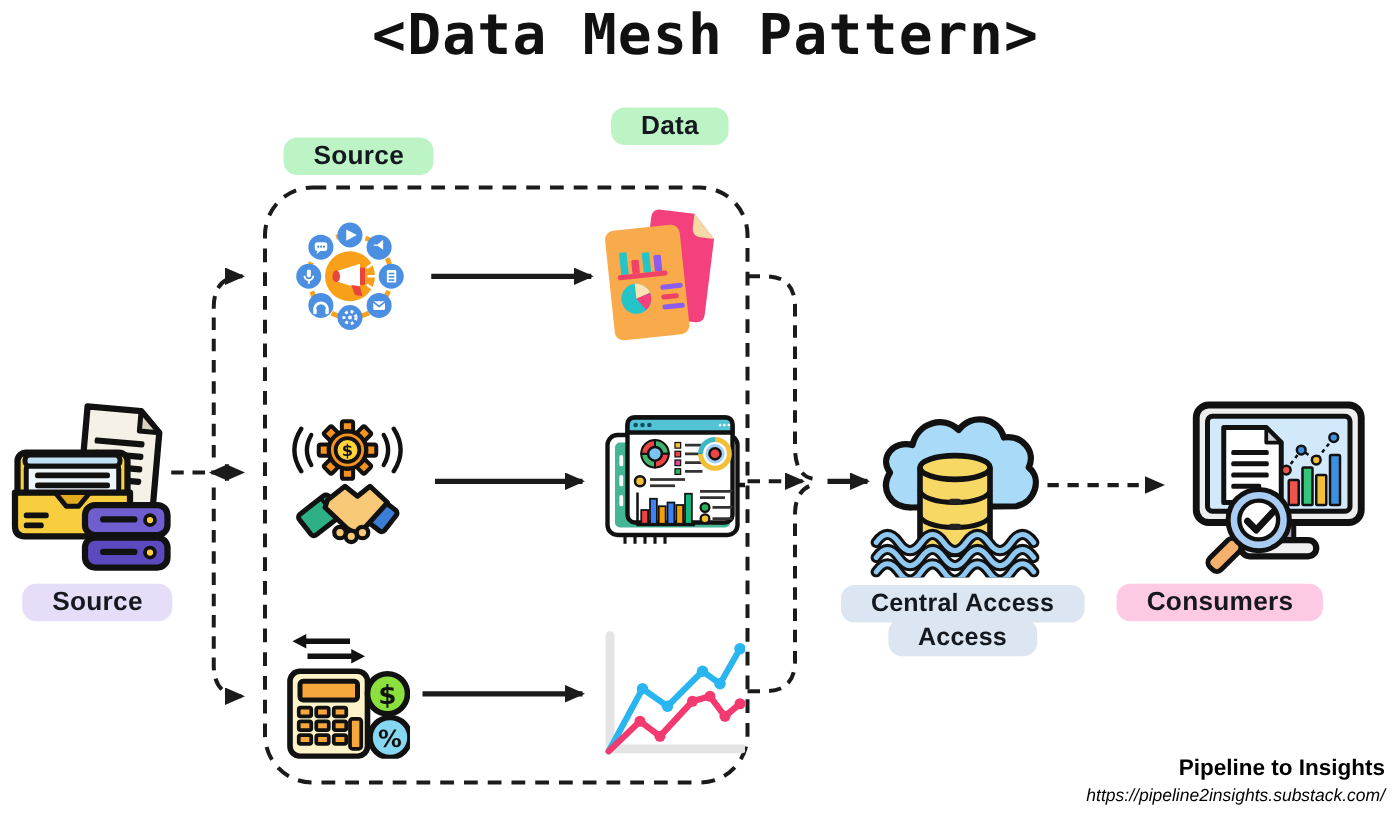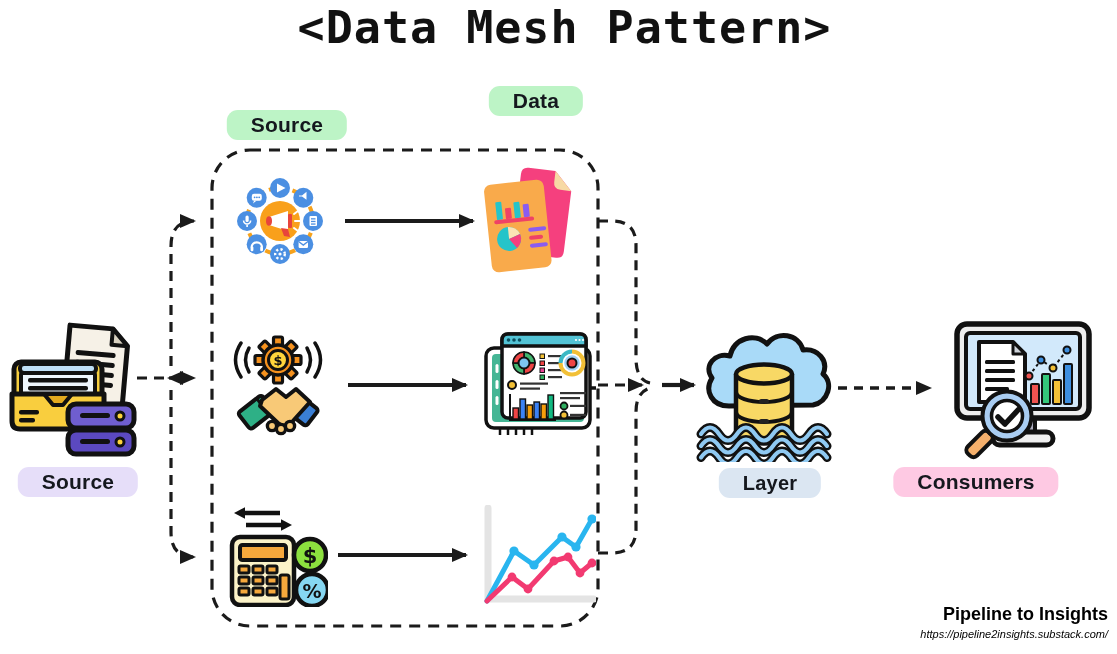--- a/index.html
+++ b/index.html
@@ -13,21 +13,21 @@
   .lbl{position:absolute;z-index:4;display:flex;flex-direction:column;align-items:center;
        font-weight:800;font-size:21px;color:#15181e;letter-spacing:.2px;}
   .lbl .pill{padding:2px 24px;border-radius:11px;line-height:26px;white-space:nowrap;margin-left:12px;}
   .pill.green{background:#bdf4c6;}
   .pill.violet{background:#e6def9;}
   .pill.blue{background:#dbe6f2;}
   .pill.pink{background:#fec9e3;}
   .lbl .pill + .pill{margin-top:-3px;}
   .footer{position:absolute;right:9px;z-index:4;text-align:right;color:#000000;}
   .brand{top:604px;font-size:18px;font-weight:bold;}
-  .url{top:628px;font-size:11px;font-style:italic;font-weight:500;margin-left:28px;}
+  .url{top:628px;font-size:14px;font-style:italic;font-weight:500;margin-left:28px;}
 </style>
 </head>
 <body>
 
 <div id="stage">
 
   <svg id="connectors" width="1117" height="654">
     <defs>
       <marker id="ah" markerUnits="userSpaceOnUse" markerWidth="16" markerHeight="14" refX="14" refY="7" orient="auto">
         <path d="M0 0 L16 7 L0 14 Z" fill="#1b1b1b"></path>
@@ -350,21 +350,22 @@
         <path d="M8 112 q9 -13 18 0 t18 0 t18 0 t18 0 t18 0 t18 0 t18 0" stroke="#111" stroke-width="9"></path>
         <path d="M8 112 q9 -13 18 0 t18 0 t18 0 t18 0 t18 0 t18 0 t18 0" stroke="#8fc9f2" stroke-width="4"></path>
         <path d="M8 124 q9 -13 18 0 t18 0 t18 0 t18 0 t18 0 t18 0 t18 0" stroke="#111" stroke-width="9"></path>
         <path d="M8 124 q9 -13 18 0 t18 0 t18 0 t18 0 t18 0 t18 0 t18 0" stroke="#8fc9f2" stroke-width="4"></path>
         <path d="M8 135.5 q9 -13 18 0 t18 0 t18 0 t18 0 t18 0 t18 0 t18 0" stroke="#111" stroke-width="9"></path>
         <path d="M8 135.5 q9 -13 18 0 t18 0 t18 0 t18 0 t18 0 t18 0 t18 0" stroke="#8fc9f2" stroke-width="4"></path>
       </g>
     </svg>
   </div>
   <div class="lbl" style="left:764px;top:468px;transform:translateX(-50%);font-size:20px">
-    <span class="pill blue">Layer</span>
+    <span class="pill blue">Central Access</span>
+    <span class="pill blue">Access</span>
   </div>
 
   <div class="icon" style="left:943px;top:320px;width:158px;height:142px">
     <svg width="158" height="142" viewBox="0 0 158 142">
       <rect x="68" y="96" width="24" height="18" fill="#a9a9bb" stroke="#111" stroke-width="4"></rect>
       <rect x="50" y="112" width="60" height="13" rx="6.5" fill="#f0f0f0" stroke="#111" stroke-width="5"></rect>
       <rect x="14" y="4" width="132" height="94" rx="10" fill="#eeeeee" stroke="#111" stroke-width="5.5"></rect>
       <rect x="23" y="13" width="114" height="76" rx="4" fill="#d2e9fb" stroke="#111" stroke-width="4"></rect>
       <g>
         <path d="M36 22 H70 L82 34 V82 H36 Z" fill="#fff" stroke="#111" stroke-width="4" stroke-linejoin="round"></path>

